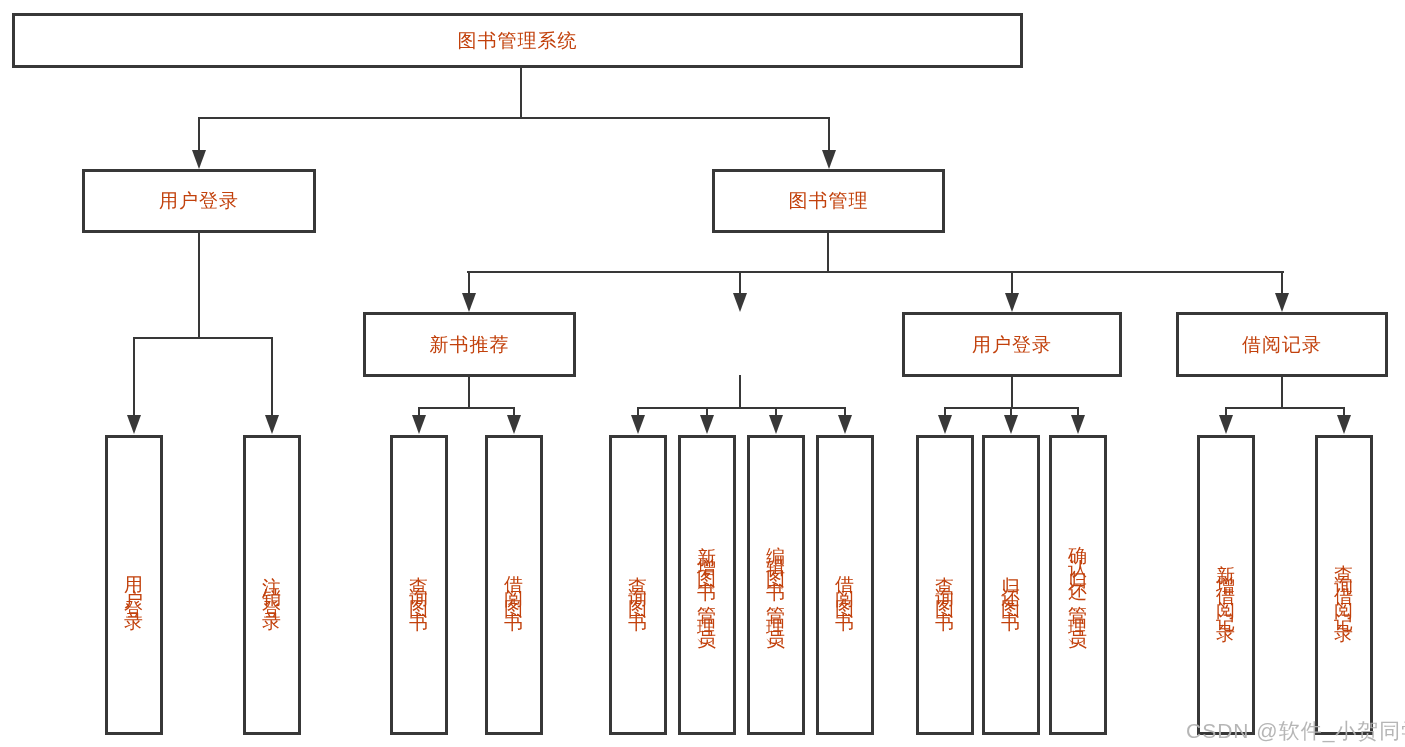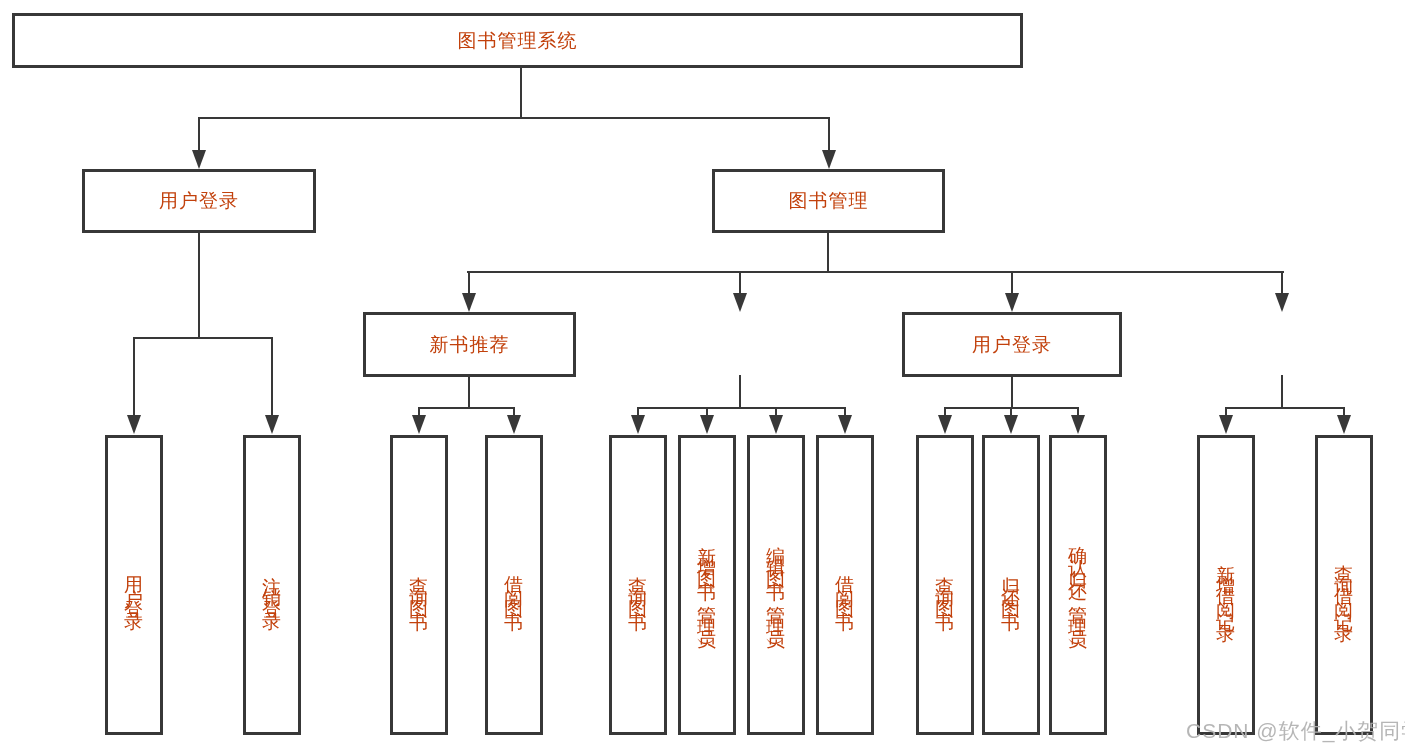--- a/index.html
+++ b/index.html
@@ -70,20 +70,23 @@
 
   <div class="box lvl" style="left:363px;top:312px;width:213px;height:65px;">
     <span>新书推荐</span>
   </div>
 
 
   <div class="box lvl" style="left:902px;top:312px;width:220px;height:65px;">
     <span>用户登录</span>
   </div>
 
+  <div class="box lvl" style="left:1176px;top:312px;width:212px;height:65px;">
+    <span>借阅记录</span>
+  </div>
 
   <div class="box leaf" style="left:105px;top:435px;width:58px;height:300px;">
     <span>用户登录</span>
   </div>
   <div class="box leaf" style="left:243px;top:435px;width:58px;height:300px;">
     <span>注销登录</span>
   </div>
 
   <div class="box leaf" style="left:390px;top:435px;width:58px;height:300px;">
     <span>查询图书</span>

